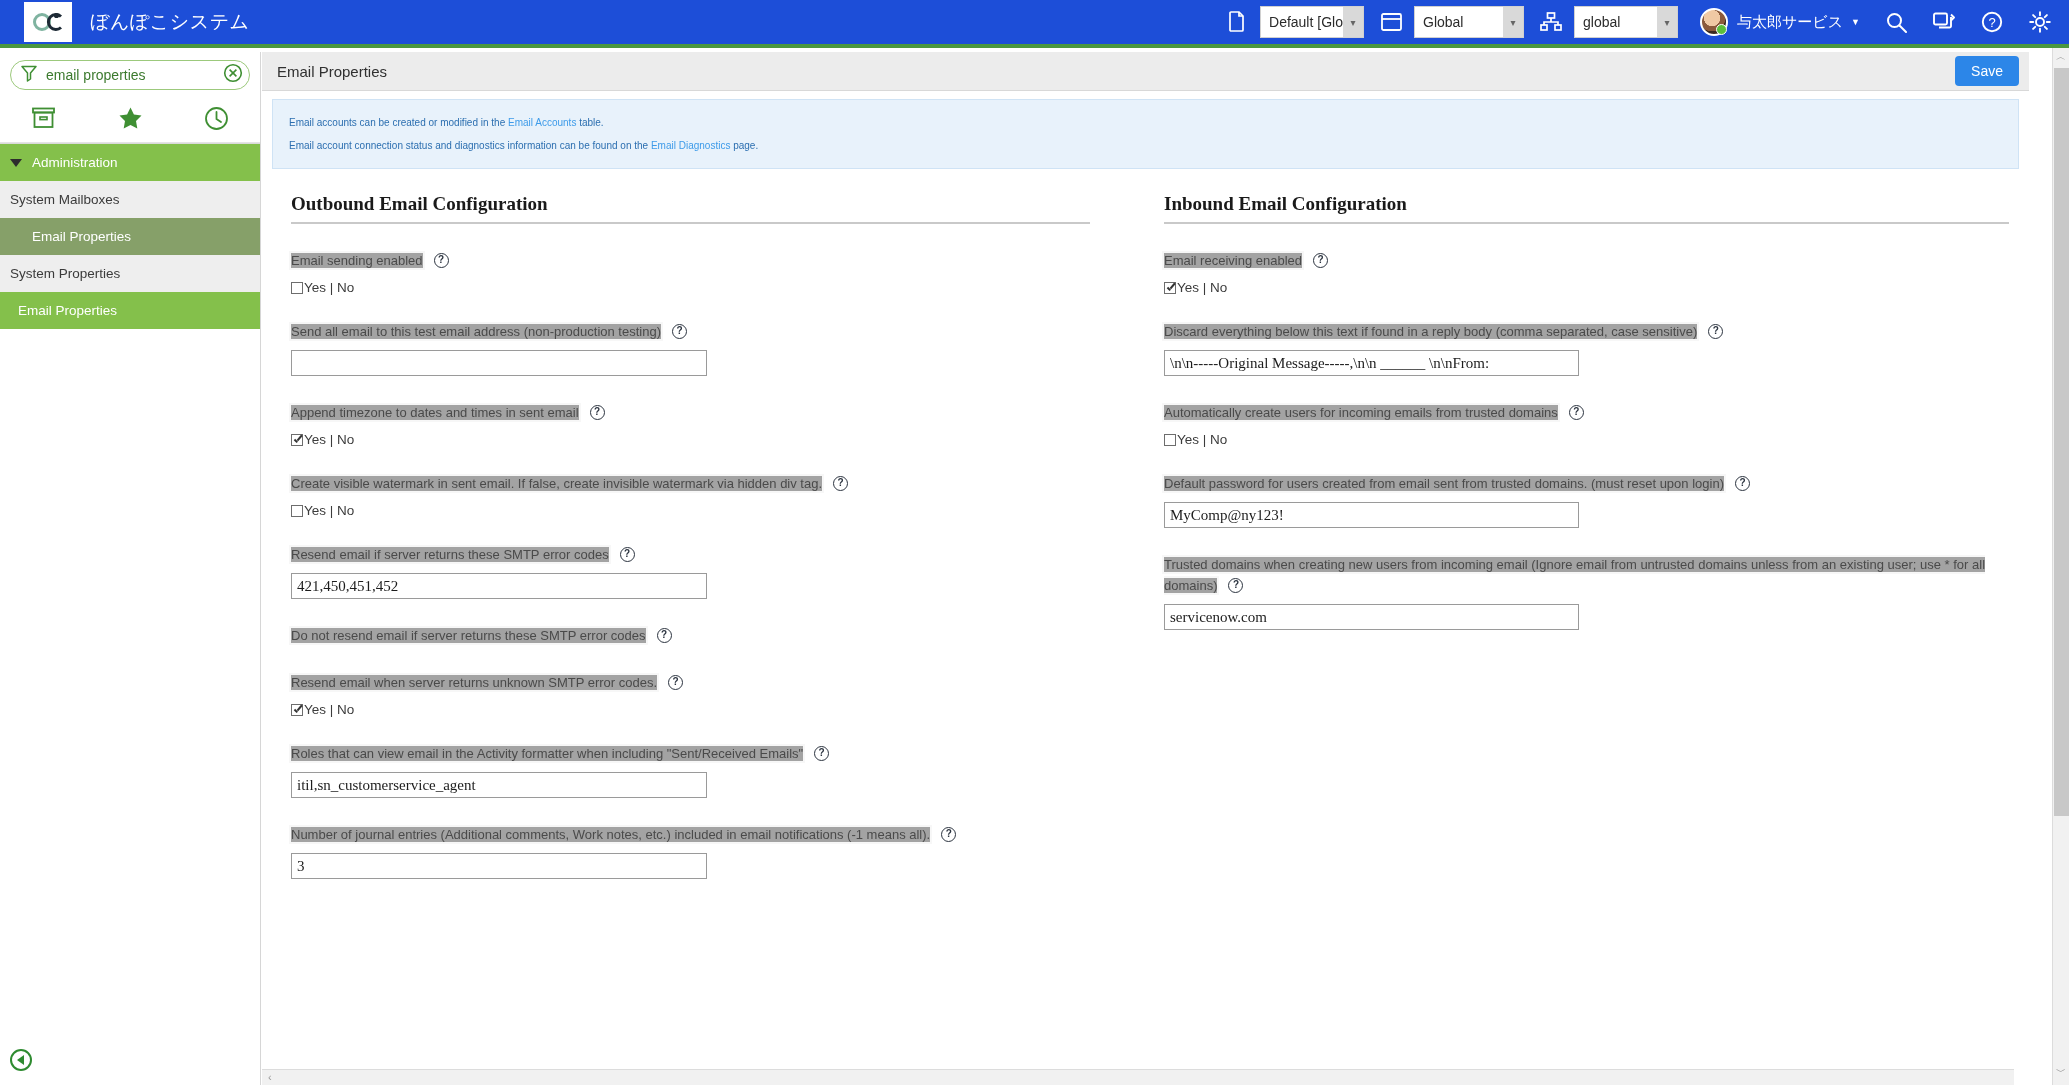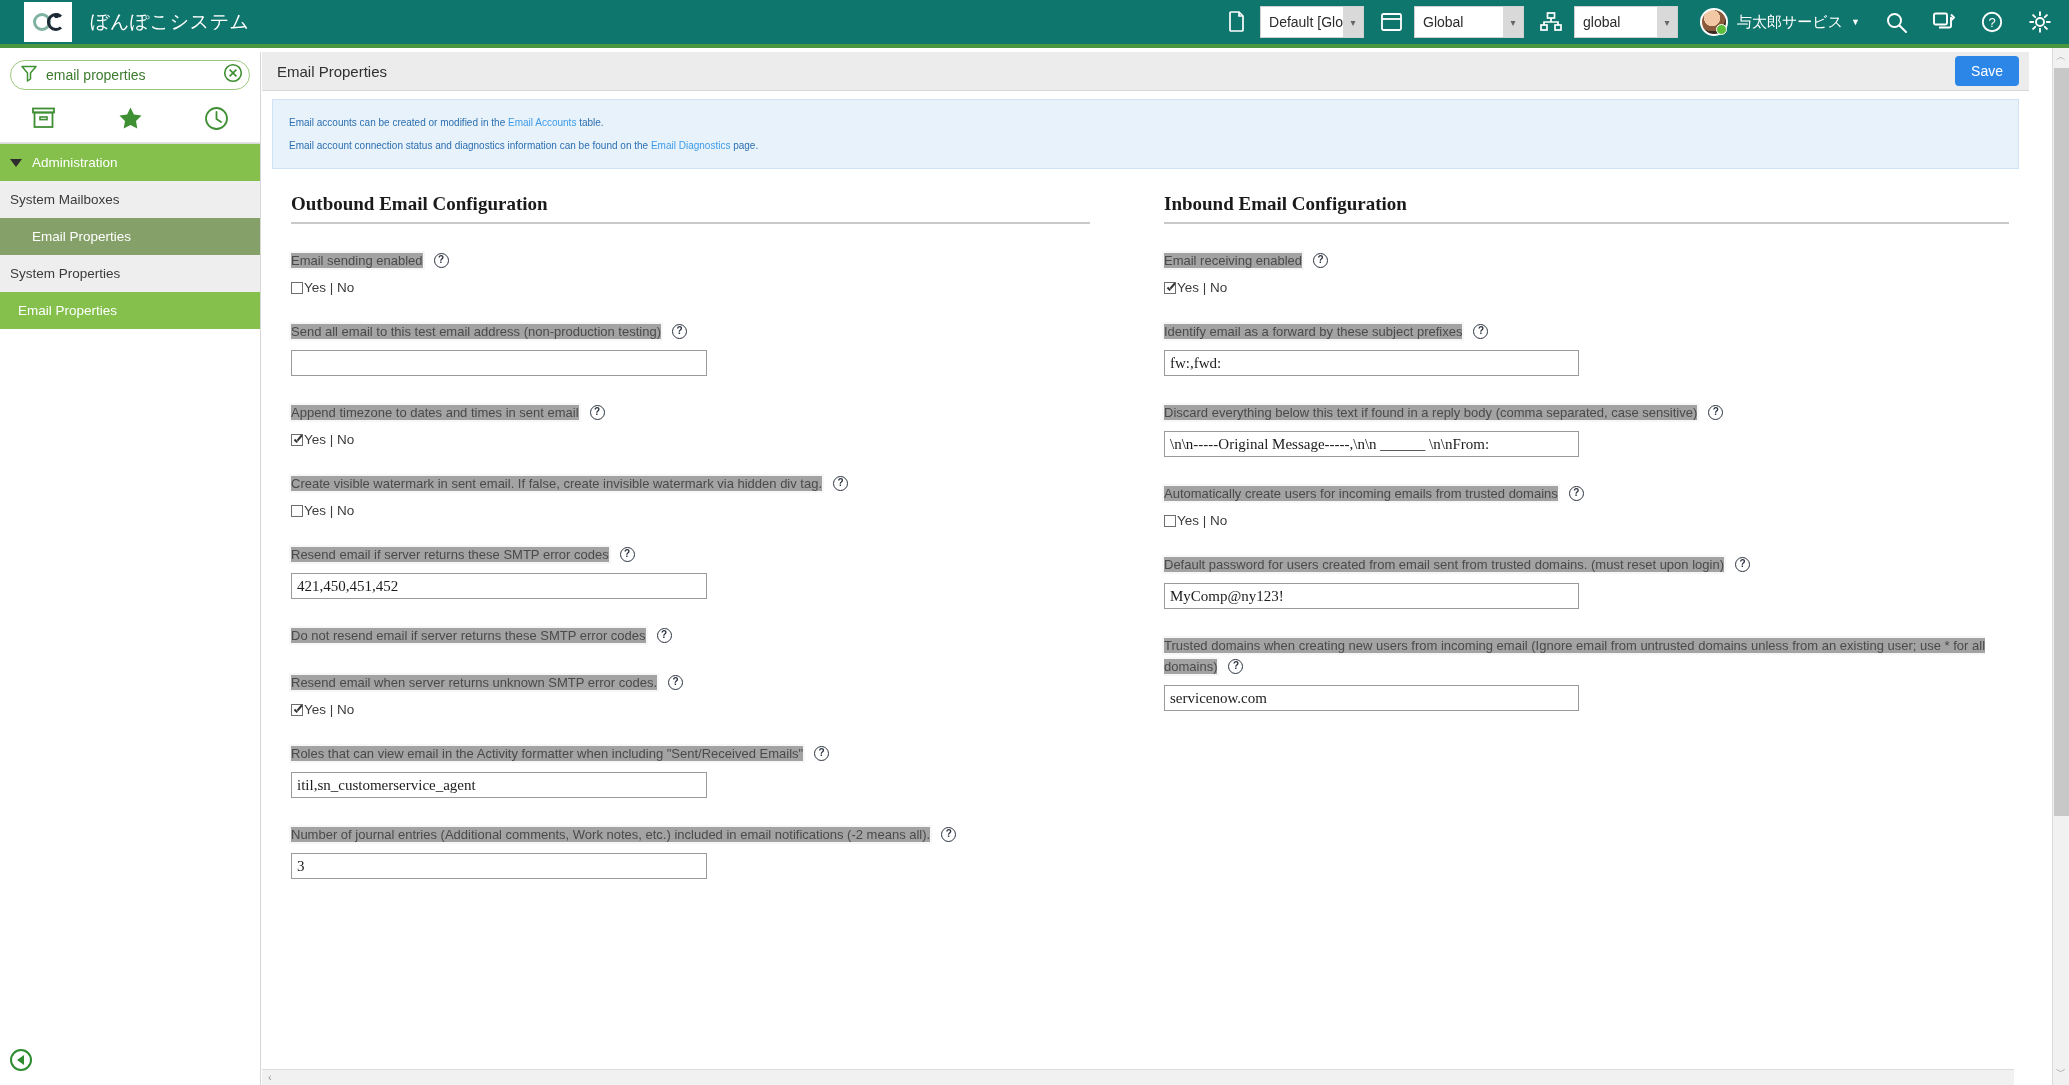--- a/index.html
+++ b/index.html
@@ -8,21 +8,21 @@
     width: 2069px; height: 1085px;
     overflow: hidden;
     font-family: "Liberation Sans", sans-serif;
     background: #ffffff;
   }
 
   
   #banner {
     position: absolute; top: 0; left: 0;
     width: 2069px; height: 48px;
-    background: #0f766e;
+    background: #1d4ed8;
     border-bottom: 4px solid #4b9740;
     display: flex; align-items: center;
   }
   #logo-box {
     width: 48px; height: 40px; margin-left: 24px;
     background: #ffffff;
     display: flex; align-items: center; justify-content: center;
   }
   #banner-title {
     margin-left: 18px; color: #ffffff;
@@ -426,41 +426,37 @@
           <span class="yn">Yes | No</span>
         </div>
       </div>
 
       <div class="field">
         <div class="lrow"><span class="flabel">Roles that can view email in the Activity formatter when including "Sent/Received Emails"</span><span class="help">?</span></div>
         <input class="txtin w-left" type="text" value="itil,sn_customerservice_agent" style="">
       </div>
 
       <div class="field">
-        <div class="lrow"><span class="flabel">Number of journal entries (Additional comments, Work notes, etc.) included in email notifications (-2 means all).</span><span class="help">?</span></div>
+        <div class="lrow"><span class="flabel">Number of journal entries (Additional comments, Work notes, etc.) included in email notifications (-1 means all).</span><span class="help">?</span></div>
         <input class="txtin w-left" type="text" value="3" style="">
       </div>
     </div>
 
     <div class="col col-right">
       <div class="sec-title">Inbound Email Configuration</div>
 
       <div class="field">
         <div class="lrow"><span class="flabel">Email receiving enabled</span><span class="help">?</span></div>
         <div class="toggle">
           <span class="cbx on"></span>
           <span class="yn">Yes | No</span>
         </div>
       </div>
 
 
-      <div class="field">
-        <div class="lrow"><span class="flabel">Identify email as a forward by these subject prefixes</span><span class="help">?</span></div>
-        <input class="txtin w-right" type="text" value="fw:,fwd:" style="">
-      </div>
 
       <div class="field">
         <div class="lrow"><span class="flabel">Discard everything below this text if found in a reply body (comma separated, case sensitive)</span><span class="help">?</span></div>
         <input class="txtin w-right" type="text" value="\n\n-----Original Message-----,\n\n ______ \n\nFrom:" style="">
       </div>
 
       <div class="field">
         <div class="lrow"><span class="flabel">Automatically create users for incoming emails from trusted domains</span><span class="help">?</span></div>
         <div class="toggle">
           <span class="cbx"></span>

